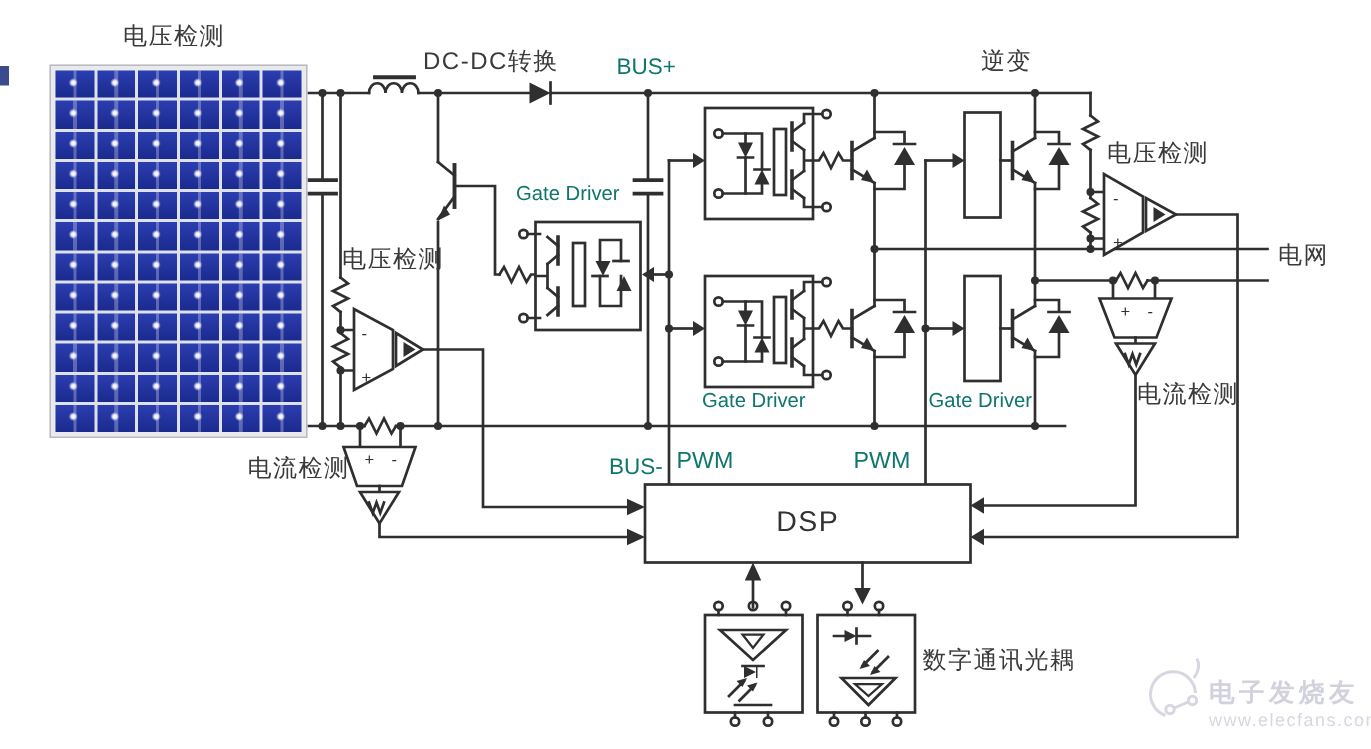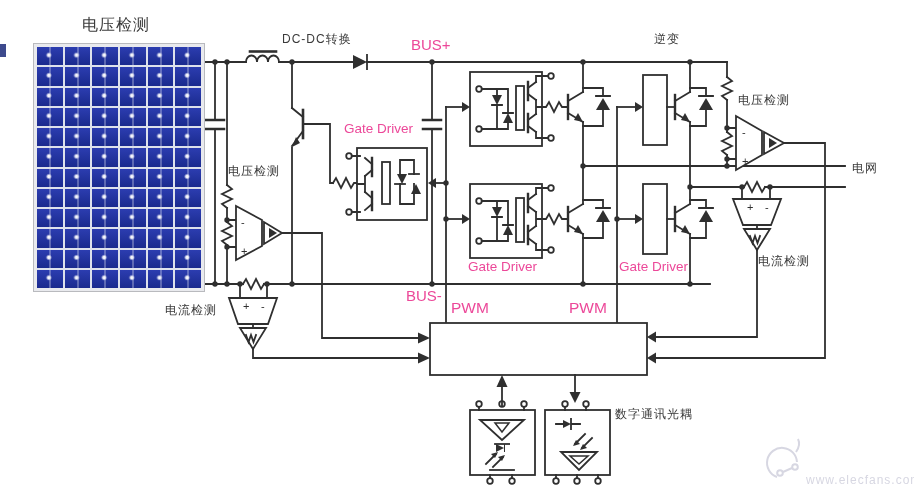--- a/index.html
+++ b/index.html
@@ -1,21 +1,21 @@
 <!DOCTYPE html>
 <html><head>
 <meta charset="utf-8">
 <style>
   html,body{margin:0;padding:0;background:#fff;}
   .stage{position:relative;width:914px;height:499px;background:#ffffff;overflow:hidden;
          font-family:"Liberation Sans","DejaVu Sans",sans-serif;}
   .stage svg{position:absolute;left:0;top:0;}
   .lbl{position:absolute;color:#333;white-space:nowrap;line-height:1.1;}
-  .lbl.cjk{font-size:12px;letter-spacing:1px;color:#3a3a3a;}
-  .lbl.en{font-size:14px;color:#ec4899;}
+  .lbl.cjk{font-size:16px;letter-spacing:1px;color:#3a3a3a;}
+  .lbl.en{font-size:14px;color:#0f766e;}
   .dsp-lbl{position:absolute;left:430px;top:323px;width:217px;height:52px;display:flex;
            align-items:center;justify-content:center;font-size:19px;color:#333;letter-spacing:1px;}
   
   .panel{position:absolute;left:33px;top:43px;width:172px;height:249px;background:#e9eaee;
          border:1px solid #b9babe;box-sizing:border-box;padding:3px;}
   .panel-inner{position:relative;width:100%;height:100%;display:grid;
                grid-template-columns:repeat(6,1fr);grid-template-rows:repeat(12,1fr);
                gap:2px;background:#dde1ec;}
   .cell{background-image:linear-gradient(90deg,transparent 46%,rgba(255,255,255,.28) 46%,rgba(255,255,255,.28) 54%,transparent 54%),
         linear-gradient(180deg,#2c3db0,#1a2a8e);}
@@ -417,21 +417,23 @@
 <div class="lbl en" style="left:411px;top:37px;font-size:15px;">BUS+</div>
 <div class="lbl cjk" style="left:654px;top:33px;">逆变</div>
 <div class="lbl cjk" style="left:228px;top:165px;">电压检测</div>
 <div class="lbl cjk" style="left:738px;top:94px;">电压检测</div>
 <div class="lbl cjk" style="left:852px;top:162px;">电网</div>
 <div class="lbl cjk" style="left:165px;top:304px;">电流检测</div>
 <div class="lbl cjk" style="left:758px;top:255px;">电流检测</div>
 <div class="lbl en" style="left:344px;top:122px;font-size:13.5px;">Gate Driver</div>
 <div class="lbl en" style="left:468px;top:260px;font-size:13.5px;">Gate Driver</div>
 <div class="lbl en" style="left:619px;top:260px;font-size:13.5px;">Gate Driver</div>
-<div class="lbl en" style="left:406px;top:288px;font-size:15px;">BUS-</div>
+<div class="lbl en" style="left:406px;top:304px;font-size:15px;">BUS-</div>
 <div class="lbl en" style="left:451px;top:299px;font-size:15.5px;">PWM</div>
 <div class="lbl en" style="left:569px;top:299px;font-size:15.5px;">PWM</div>
-<div class="lbl cjk" style="left:615px;top:408px;">数字通讯光耦</div>
-
+<div class="dsp-lbl">DSP</div>
+<div class="lbl cjk" style="left:615px;top:432px;">数字通讯光耦</div>
+
+<div class="wm-cn">电子发烧友</div>
 <div class="wm-url">www.elecfans.com</div>
 <div class="corner-mark"></div>
 
 </div>
 
 </body></html>

